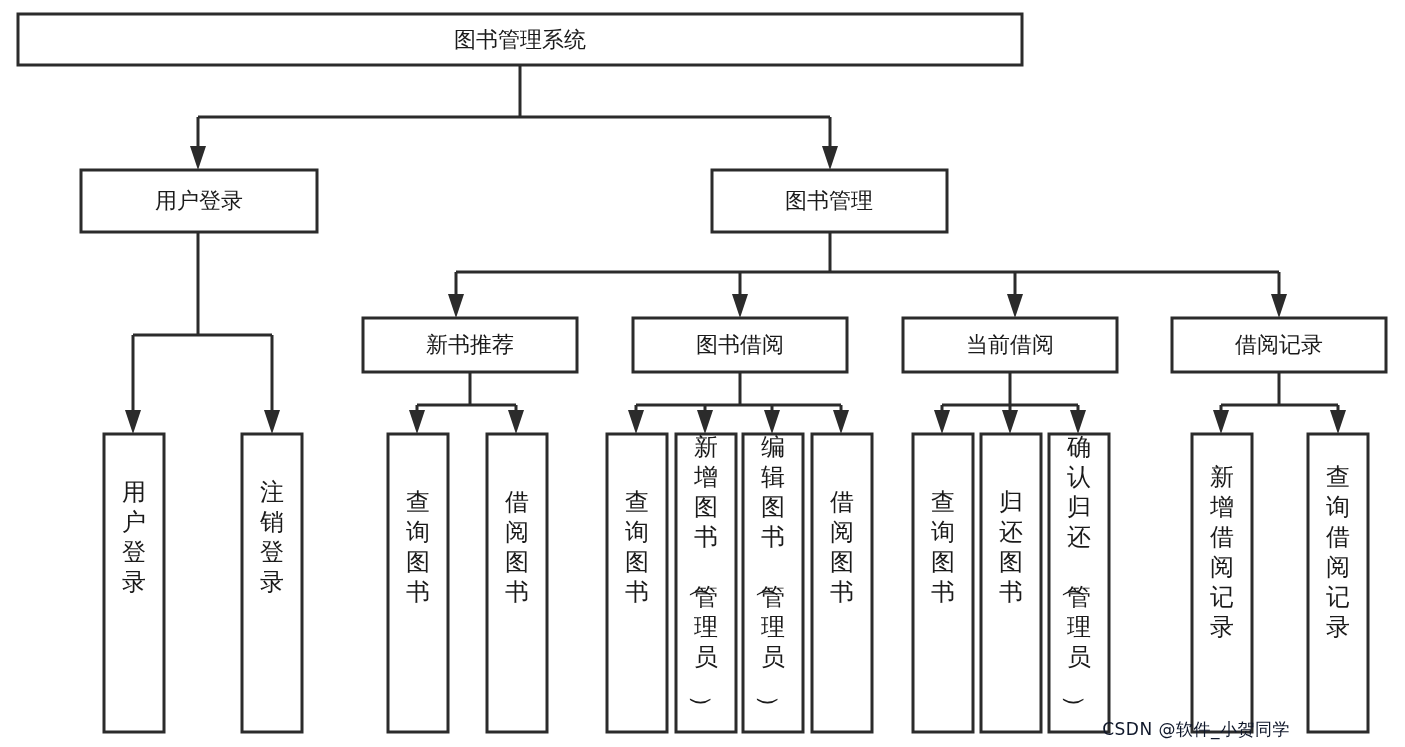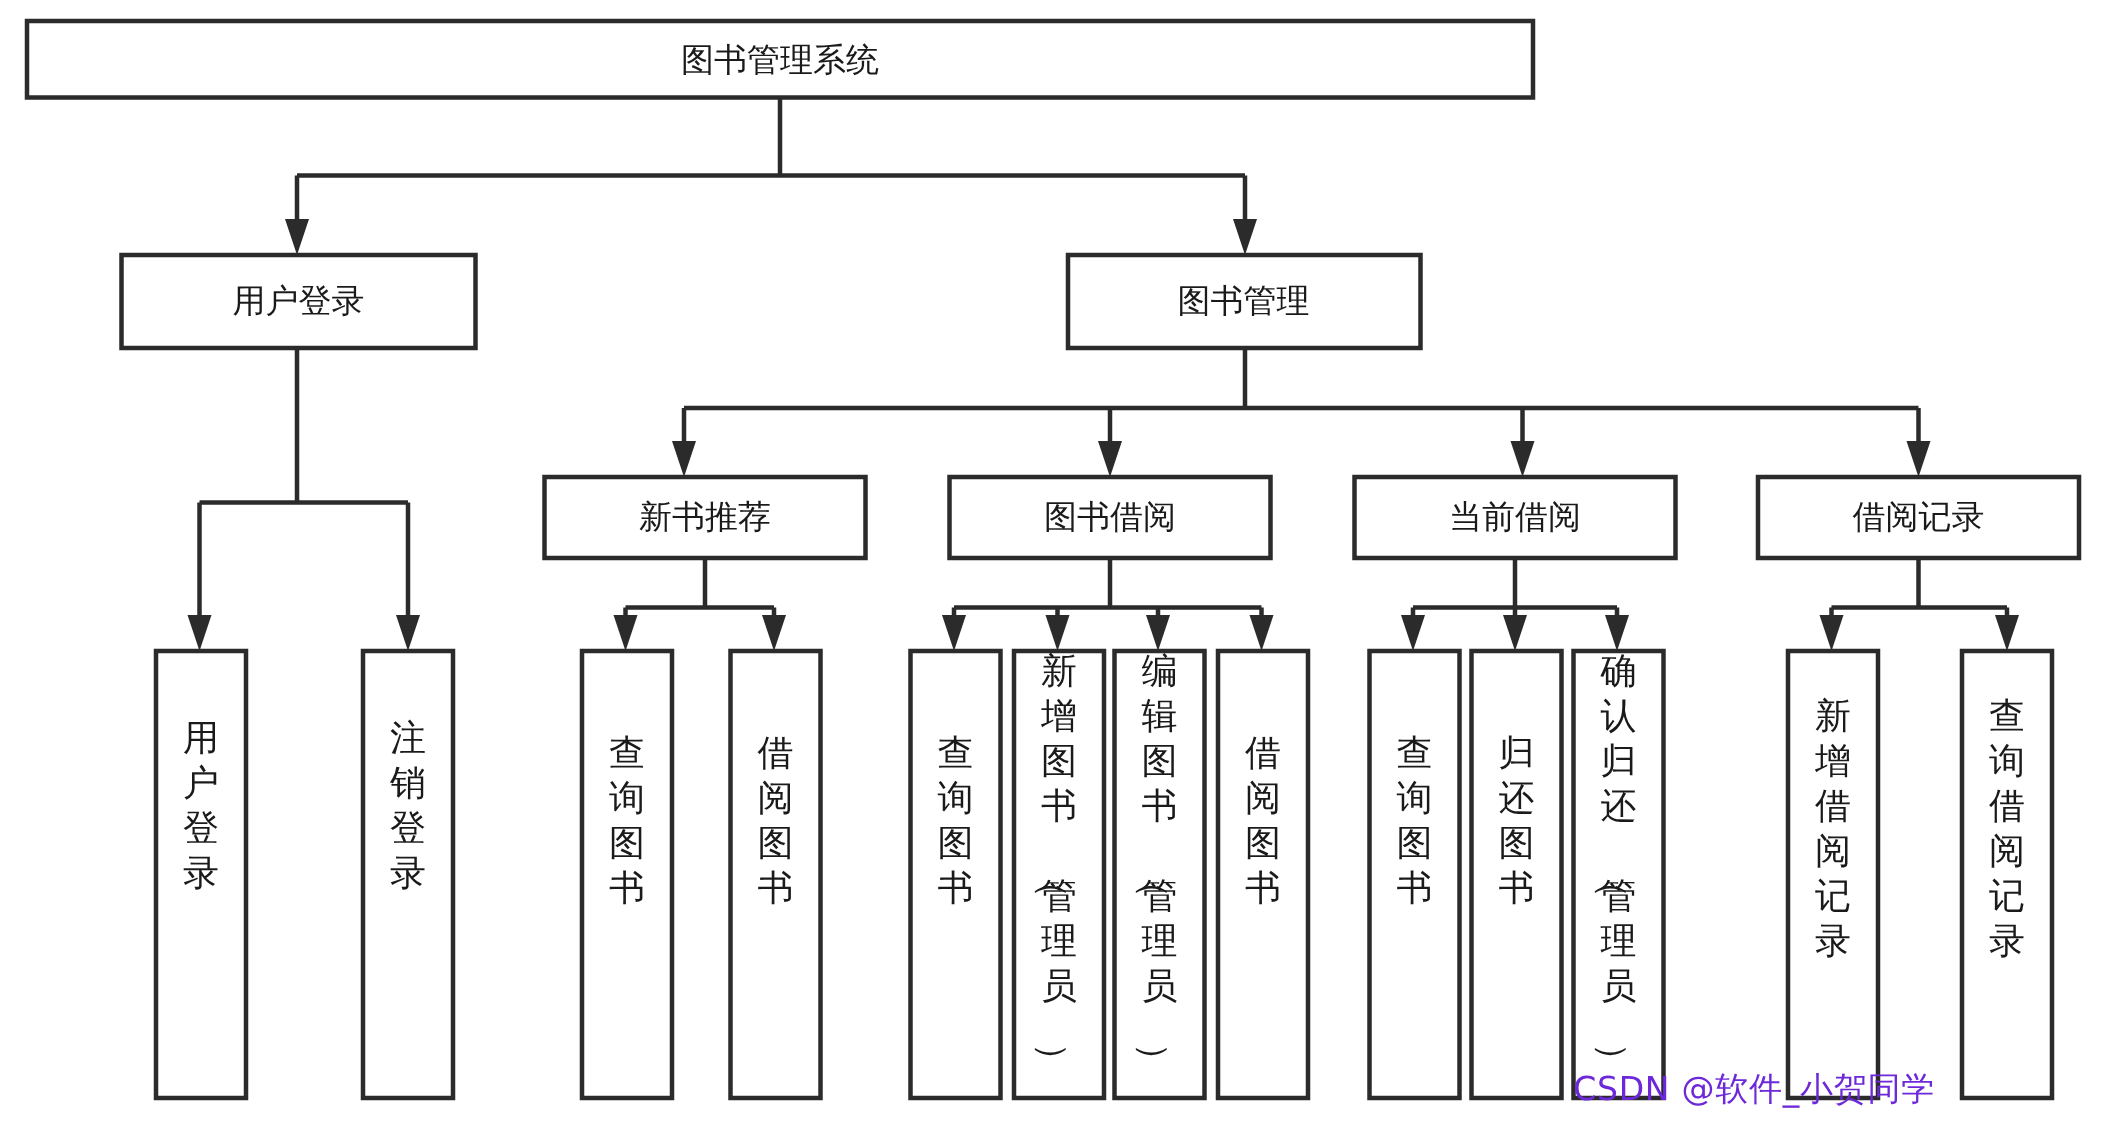--- a/index.html
+++ b/index.html
@@ -51,22 +51,22 @@
     stroke-linecap: butt;
   }
   .arrow-head {
     fill: #2b2b2b;
     stroke: none;
   }
   .watermark {
     position: absolute;
     right: 8px;
     bottom: 6px;
-    color: #6d28d9;
-    font-size: 22px;
+    color: #0f172a;
+    font-size: 17px;
     font-family: "DejaVu Sans", "Liberation Sans", sans-serif;
     white-space: nowrap;
     letter-spacing: 0.5px;
   }
 </style>
 </head>
 <body>
 
 <div id="diagram-root">
   <svg id="tree-svg" viewBox="0 0 1405 747" xmlns="http://www.w3.org/2000/svg">

